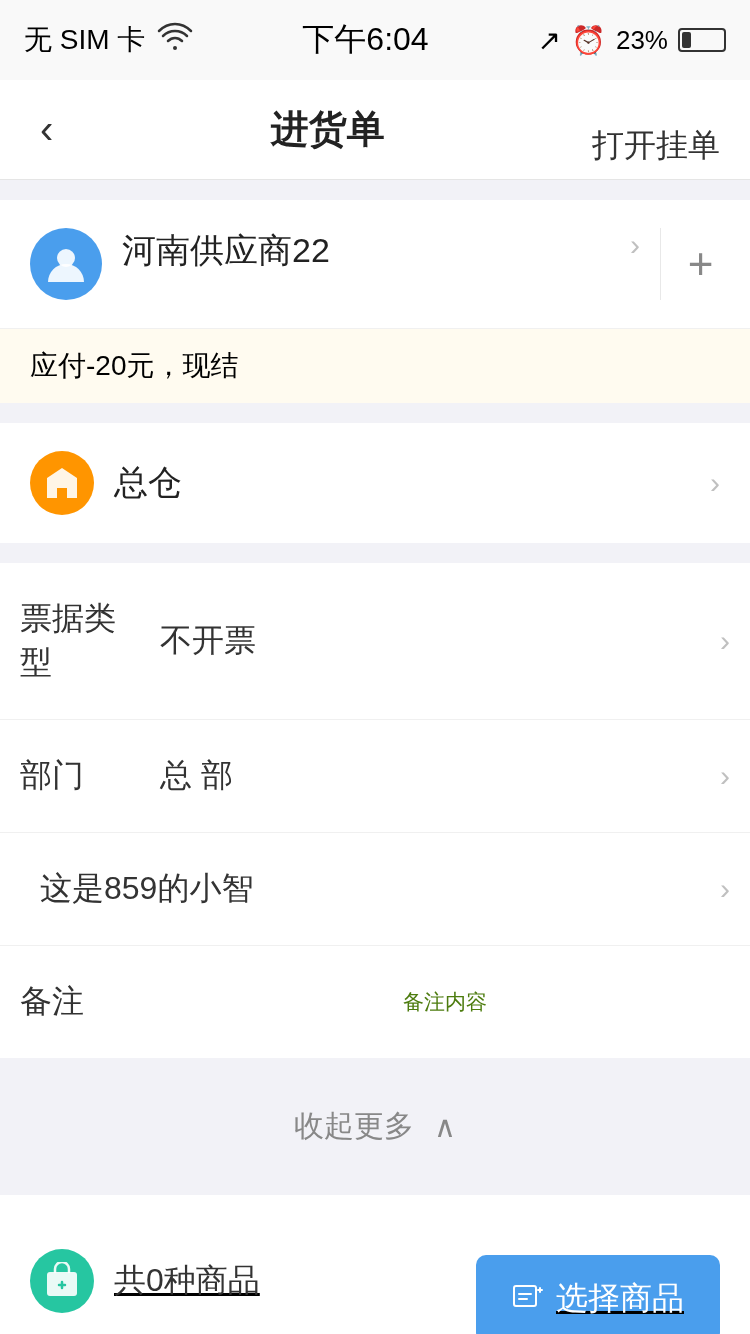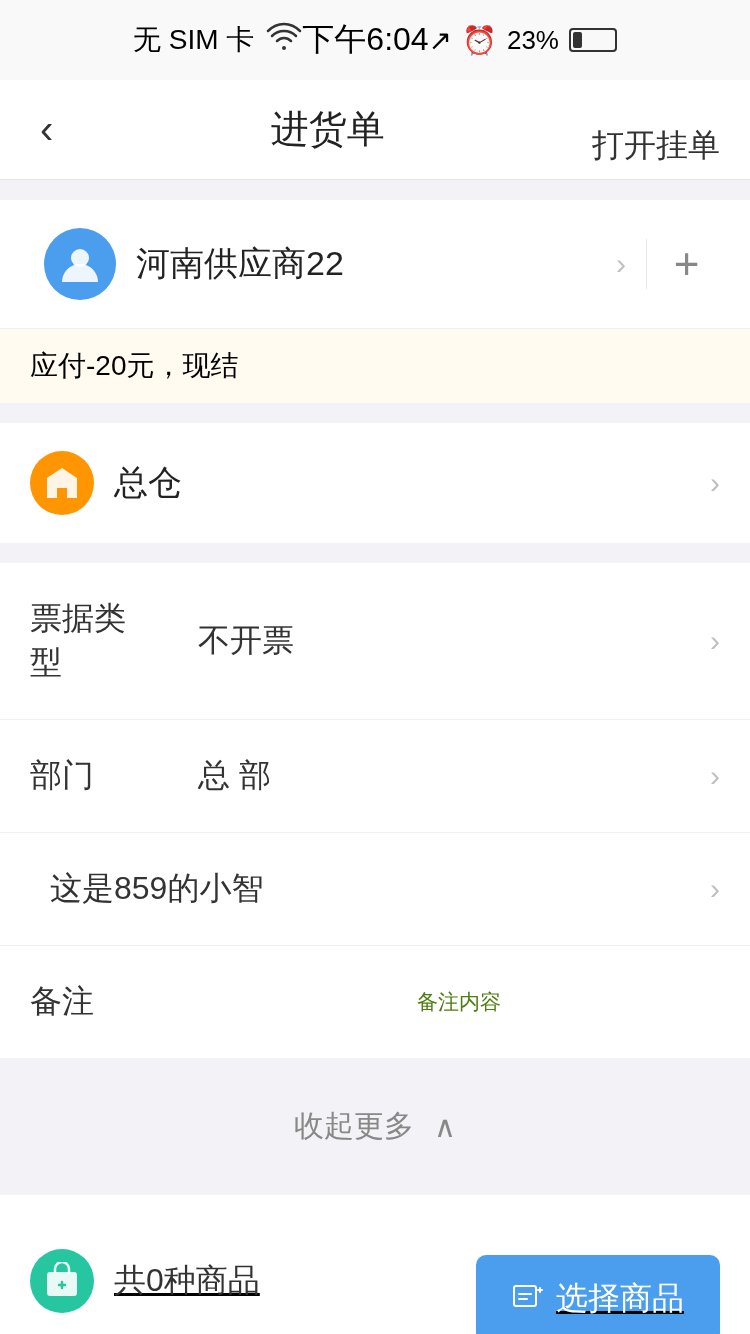--- a/index.html
+++ b/index.html
@@ -12,21 +12,21 @@
       font-size: 32px;
     }
 
     
     .status-bar {
       width: 750px;
       height: 80px;
       background: #f9f9f9;
       display: flex;
       align-items: center;
-      justify-content: center;
+      justify-content: space-between;
       padding: 0 24px;
       font-size: 28px;
       font-weight: 500;
     }
     .status-left {
       display: flex;
       align-items: center;
       gap: 12px;
     }
     .status-right {
@@ -69,21 +69,21 @@
       border-bottom: 1px solid #e5e5e5;
     }
     .nav-back {
       font-size: 40px;
       color: #333;
       cursor: pointer;
       padding: 10px;
     }
     .nav-title {
       font-size: 38px;
-      font-weight: 400;
+      font-weight: 700;
       color: #222;
     }
     .nav-action {
       font-size: 32px;
       color: #333;
       cursor: pointer;
       margin-top: 33px;
     }
 
     
@@ -99,22 +99,21 @@
 
     
     .card {
       background: #fff;
       width: 750px;
     }
 
     
     .supplier-row {
       display: flex;
-      align-items: center;
-      padding: 28px 44px;
+      padding: 28px 30px;
       border-bottom: 1px solid #f0f0f0;
     }
     .supplier-avatar {
       width: 72px;
       height: 72px;
       border-radius: 50%;
       background: #4a9eed;
       display: flex;
       align-items: center;
       justify-content: center;
@@ -186,24 +185,23 @@
 
     
     .form-card {
       background: #fff;
       width: 750px;
       margin-top: 20px;
     }
     .form-row {
       display: flex;
       align-items: center;
-      padding: 34px 30px;
+      padding: 34px 20px;
       border-bottom: 1px solid #f0f0f0;
       min-height: 110px;
-      gap: 28px;
     }
     .form-row:last-child {
       border-bottom: none;
     }
     .form-label {
       font-size: 32px;
       color: #333;
       width: 120px;
       flex-shrink: 0;
     }

